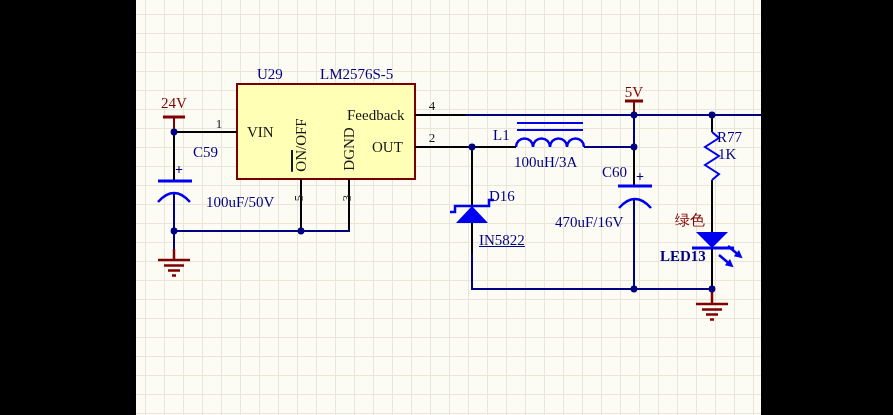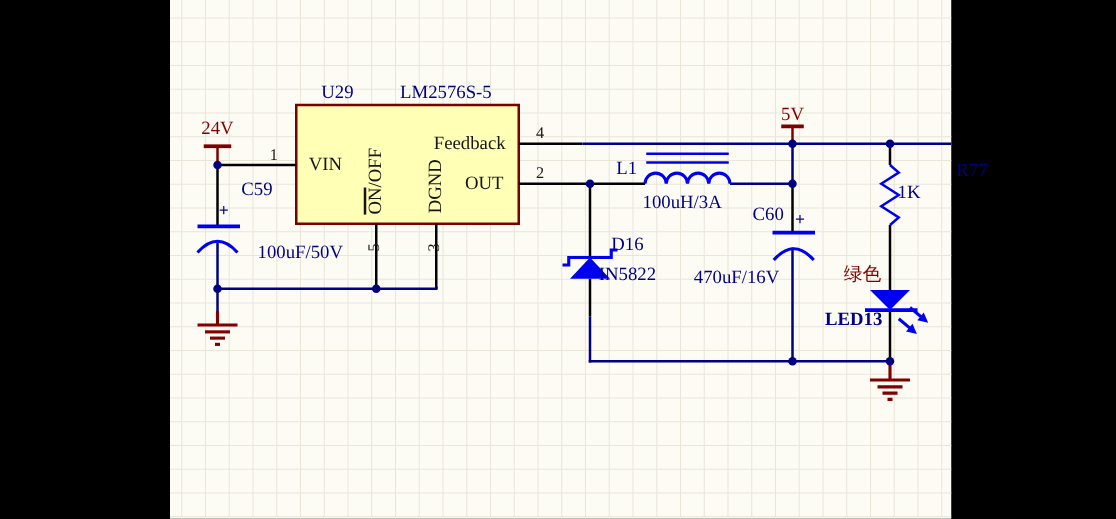--- a/index.html
+++ b/index.html
@@ -158,26 +158,26 @@
     <span class="lbl blk rot" style="left:187px;top:141px;width:52px;height:16px;">DGND</span>
 
     <span class="lbl" style="left:57px;top:144px;">C59</span>
     <span class="lbl plus" style="left:39px;top:163px;">+</span>
     <span class="lbl" style="left:40px;top:194px;margin-left:30px;">100uF/50V</span>
 
     <span class="lbl" style="left:357px;top:127px;">L1</span>
     <span class="lbl" style="left:378px;top:154px;">100uH/3A</span>
 
     <span class="lbl" style="left:353px;top:188px;">D16</span>
-    <span class="lbl" style="left:343px;top:212px;">IN5822</span>
+    <span class="lbl" style="left:343px;top:232px;text-decoration:underline;">IN5822</span>
 
     <span class="lbl" style="left:466px;top:164px;">C60</span>
     <span class="lbl plus" style="left:500px;top:170px;">+</span>
     <span class="lbl" style="left:419px;top:214px;">470uF/16V</span>
 
-    <span class="lbl" style="left:581px;top:129px;padding-left:48px;">R77</span>
+    <span class="lbl" style="left:581px;top:129px;">R77</span>
     <span class="lbl" style="left:582px;top:146px;">1K</span>
 
     <span class="lbl pwr" style="left:539px;top:212px;">绿色</span>
     <span class="lbl" style="left:524px;top:248px;font-weight:bold;">LED13</span>
 
   </div>
 </div>
 
 </body></html>

